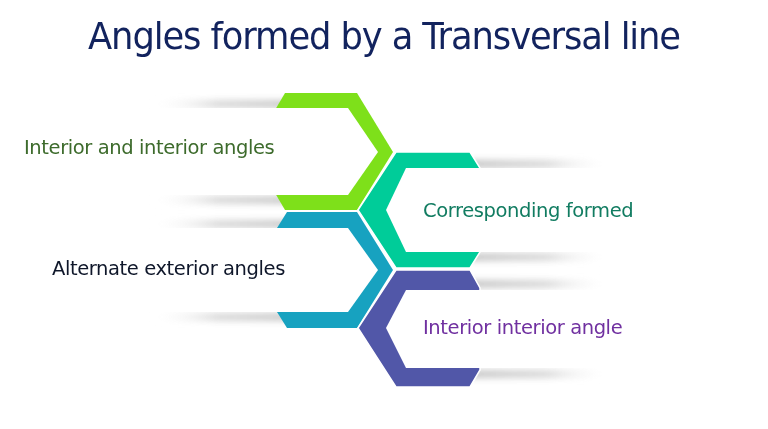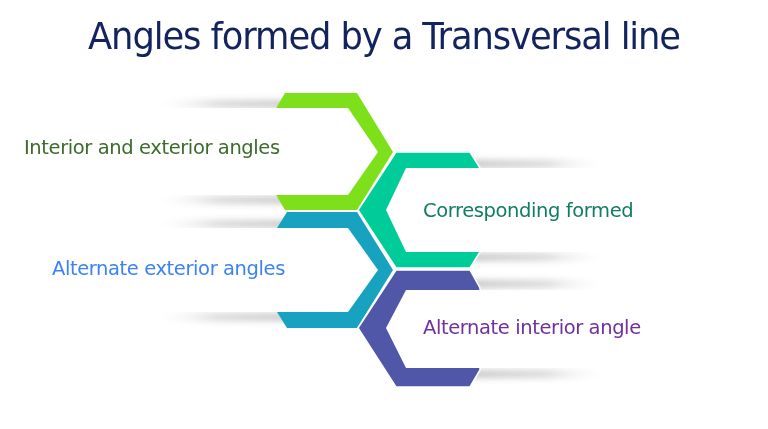--- a/index.html
+++ b/index.html
@@ -36,21 +36,21 @@
     .label {
       position: absolute;
       font-family: "DejaVu Sans", "Liberation Sans", sans-serif;
       font-size: 19.5px;
       white-space: nowrap;
       letter-spacing: -0.4px;
       line-height: 1;
     }
     .label-1 { left: 24px; top: 138px; color: #3d6b2c; }
     .label-2 { left: 423px; top: 201px; color: #117c61; }
-    .label-3 { left: 52px; top: 259px; color: #3b82f6; }
+    .label-3 { left: 52px; top: 259px; color: #0f172a; }
     .label-4 { left: 423px; top: 318px; color: #7030a0; }
   </style>
 </head>
 <body>
 
 <div class="title">Angles formed by a Transversal line</div>
 
 <svg class="diagram" width="768" height="429" viewBox="0 0 768 429" xmlns="http://www.w3.org/2000/svg">
   <defs>
     <linearGradient id="shadowL" x1="0" y1="0" x2="1" y2="0">
@@ -102,16 +102,16 @@
     <polygon points="150,228 348,228 378,270 348,312 150,312"></polygon>
 
     <polygon points="406,168 620,168 620,252 406,252 386,210"></polygon>
 
     <polygon points="406,290 620,290 620,368 406,368 386,328"></polygon>
   </g>
 
   <rect x="0" y="100" width="160" height="230" fill="#ffffff" opacity="0"></rect>
 </svg>
 
-<div class="label label-1">Interior and exterior angles</div>
+<div class="label label-1">Interior and interior angles</div>
 <div class="label label-2">Corresponding formed</div>
 <div class="label label-3">Alternate exterior angles</div>
-<div class="label label-4">Alternate interior angle</div>
+<div class="label label-4">Interior interior angle</div>
 
 </body></html>

